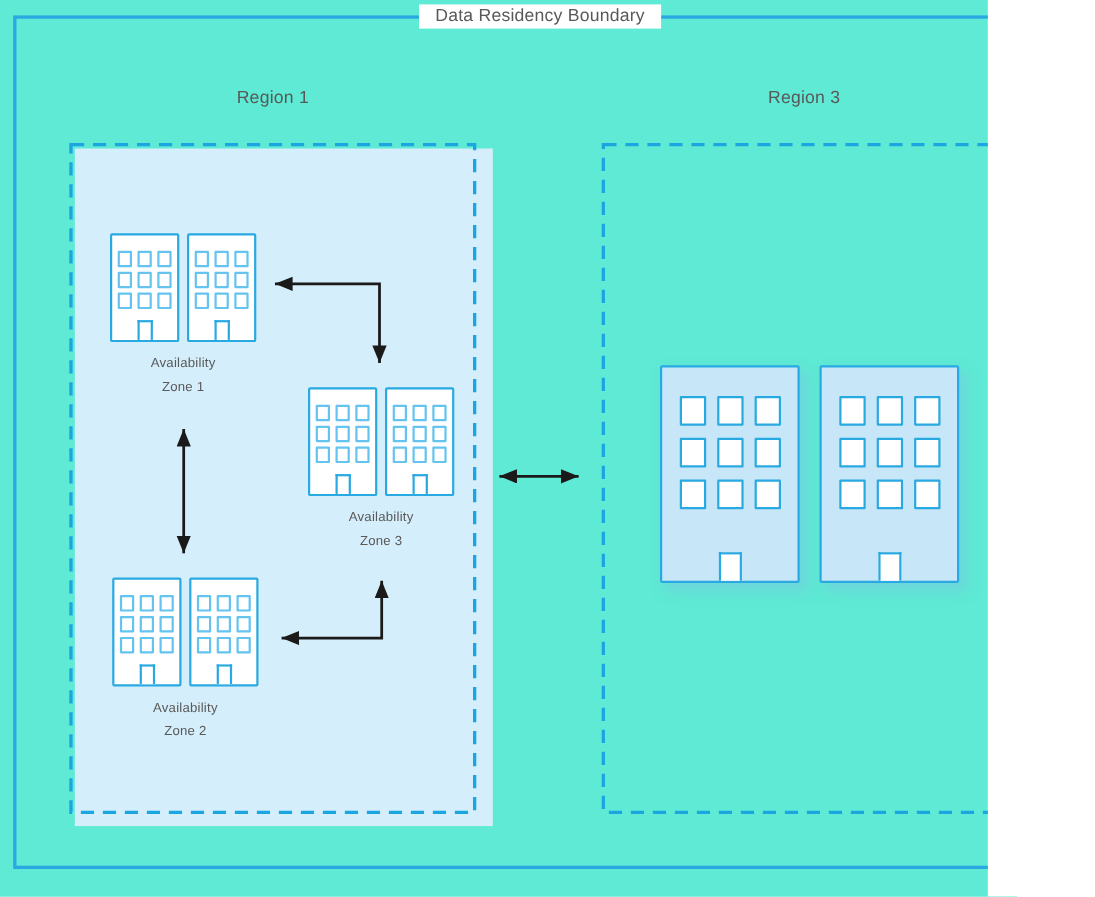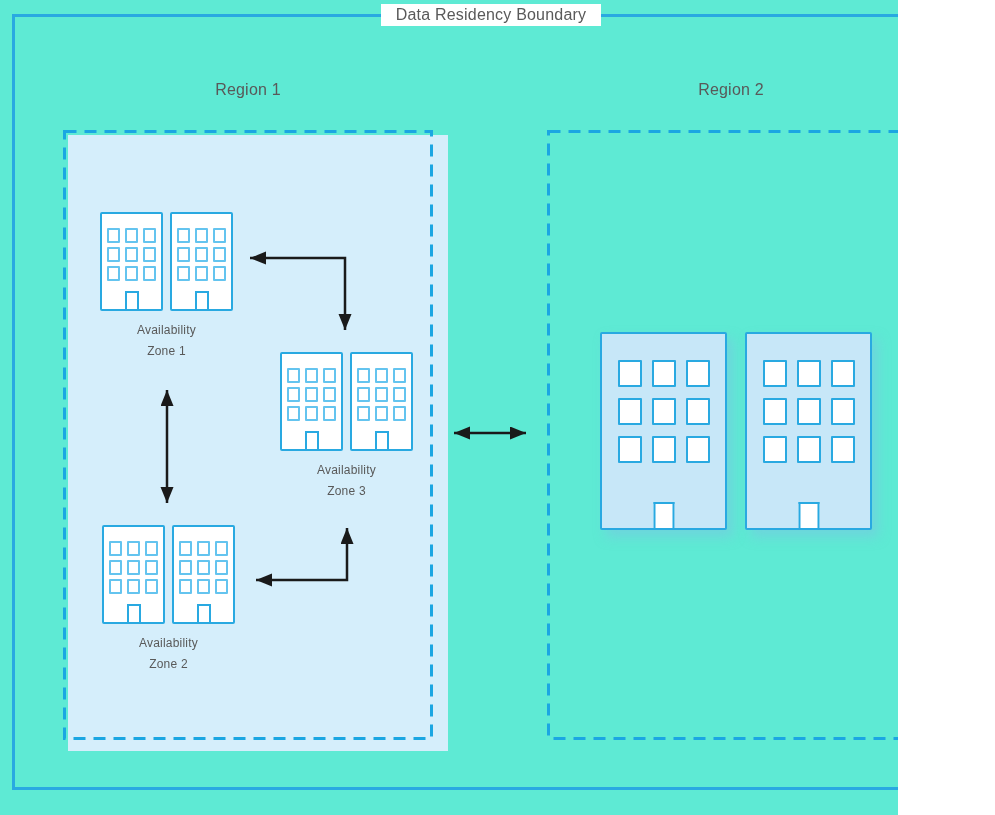--- a/index.html
+++ b/index.html
@@ -61,21 +61,21 @@
 <body>
 
 <div class="canvas">
 
   <div class="boundary-box"></div>
   <div class="boundary-label-wrap">
     <span>Data Residency Boundary</span>
   </div>
 
   <div class="region-label" id="region1-label">Region 1</div>
-  <div class="region-label" id="region2-label">Region 2</div>
+  <div class="region-label" id="region2-label">Region 3</div>
 
   <svg class="overlay" viewBox="0 0 995 815" xmlns="http://www.w3.org/2000/svg">
     <defs>
       <marker id="ah" markerUnits="userSpaceOnUse" markerWidth="18" markerHeight="15" refX="16" refY="6.5" orient="auto-start-reverse">
         <path d="M0,0 L16,6.5 L0,13 Z" fill="#1a1a1a"></path>
       </marker>
     </defs>
 
     <rect x="68" y="135" width="380" height="616" fill="var(--region-fill)"></rect>
     <rect x="64.5" y="131.5" width="367" height="607" fill="none" stroke="var(--accent-dash)" stroke-width="3" stroke-dasharray="12 8"></rect>

